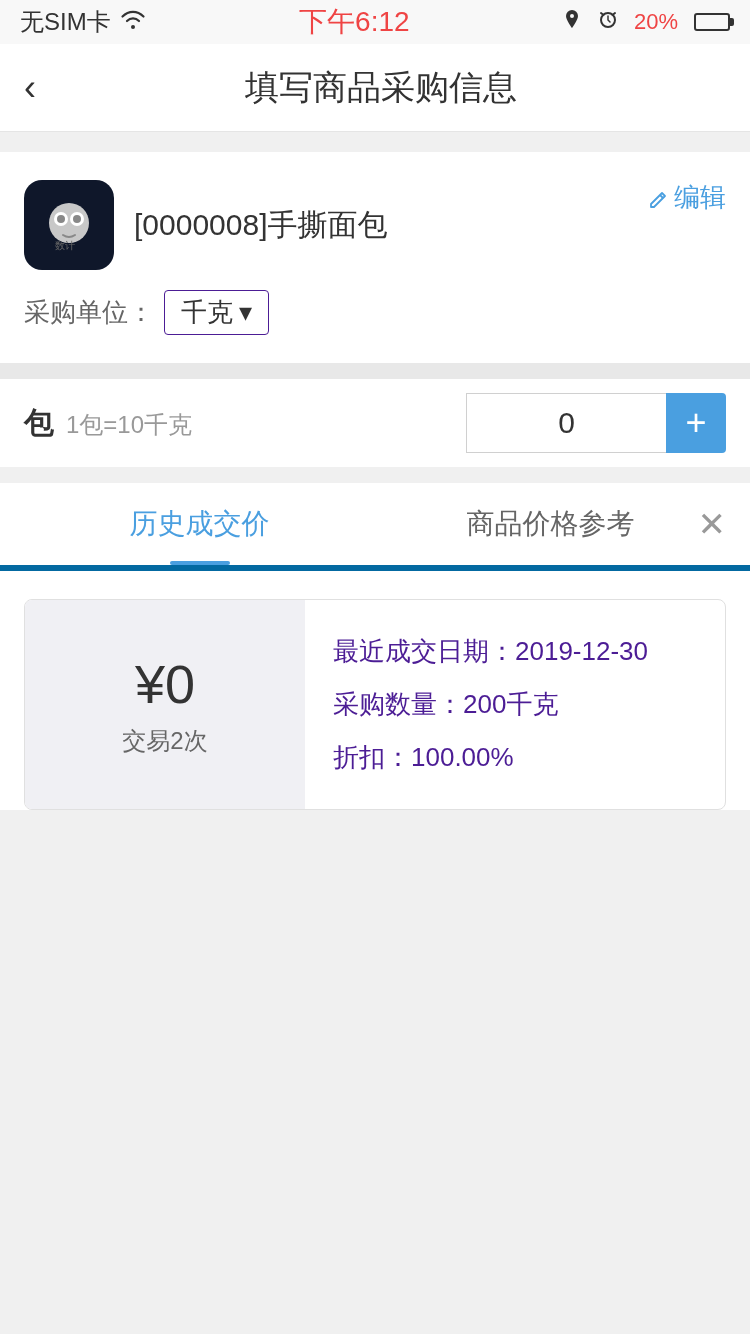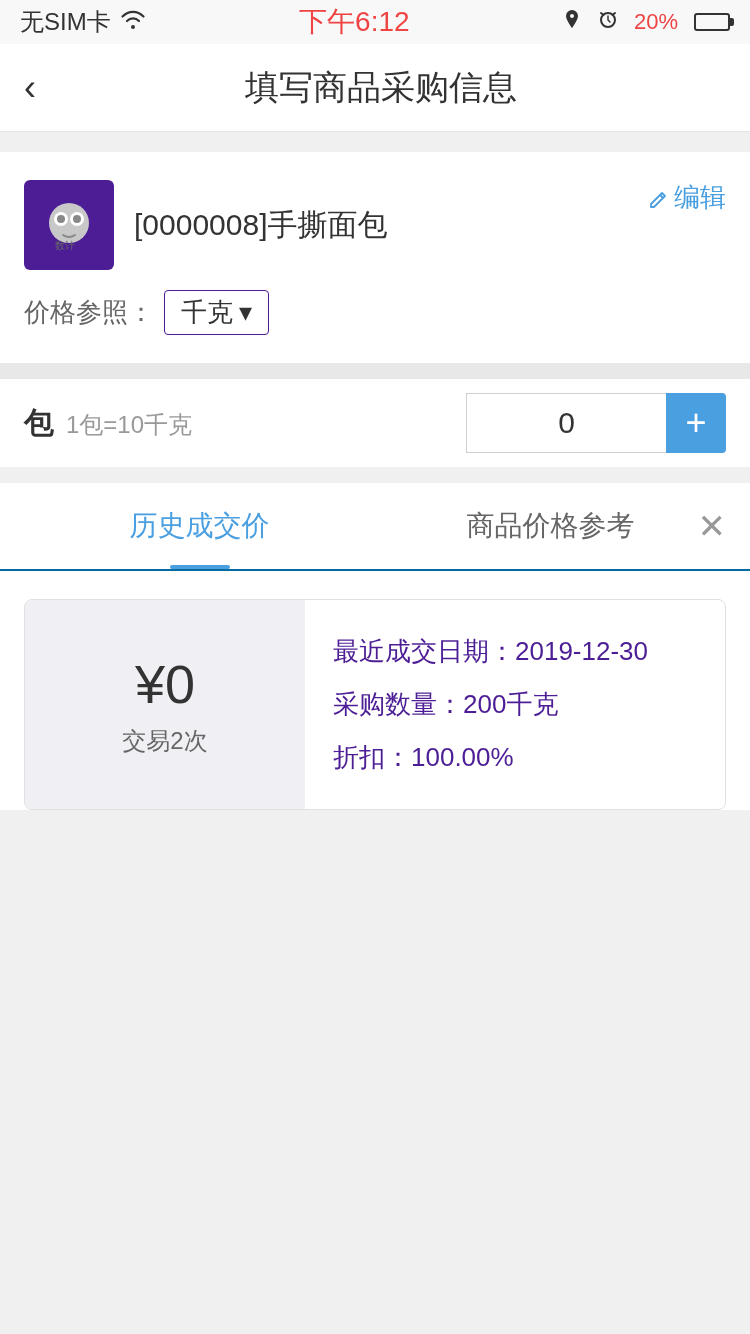--- a/index.html
+++ b/index.html
@@ -109,22 +109,22 @@
       justify-content: space-between;
     }
     .product-left {
       display: flex;
       align-items: center;
       gap: 20px;
     }
     .product-thumb {
       width: 90px;
       height: 90px;
-      background: #4c1d95;
-      border-radius: 6px;
+      background: #0f172a;
+      border-radius: 18px;
       display: flex;
       align-items: center;
       justify-content: center;
       flex-shrink: 0;
     }
     .owl-icon {
       font-size: 40px;
       color: #999;
     }
     .edit-btn {
@@ -245,21 +245,21 @@
 
     
     .tab-panel {
       background: #ffffff;
       margin-top: 16px;
     }
     .tab-header {
       display: flex;
       align-items: center;
       height: 88px;
-      border-bottom: 2px solid #0369a1;
+      border-bottom: 6px solid #0369a1;
       padding: 0 24px;
       position: relative;
     }
     .tab-item {
       flex: 1;
       display: flex;
       flex-direction: column;
       align-items: center;
       justify-content: center;
       height: 100%;
@@ -406,21 +406,21 @@
     <div class="edit-btn">
       <svg class="edit-icon-svg" viewBox="0 0 22 22" fill="none">
         <path d="M3 17L14 6l3 3L6 20H3v-3z" stroke="#4a9fe0" stroke-width="1.8" fill="none" stroke-linejoin="round"></path>
         <path d="M12 8l3 3" stroke="#4a9fe0" stroke-width="1.8"></path>
       </svg>
       <span>编辑</span>
     </div>
   </div>
   <div class="product-bottom">
     <div class="unit-row">
-      <span>价格参照：</span>
+      <span>采购单位：</span>
       <div class="unit-select">
         <span>千克</span>
         <span>▾</span>
       </div>
     </div>
   </div>
 </div>
 
 <div class="gray-divider"></div>
 

